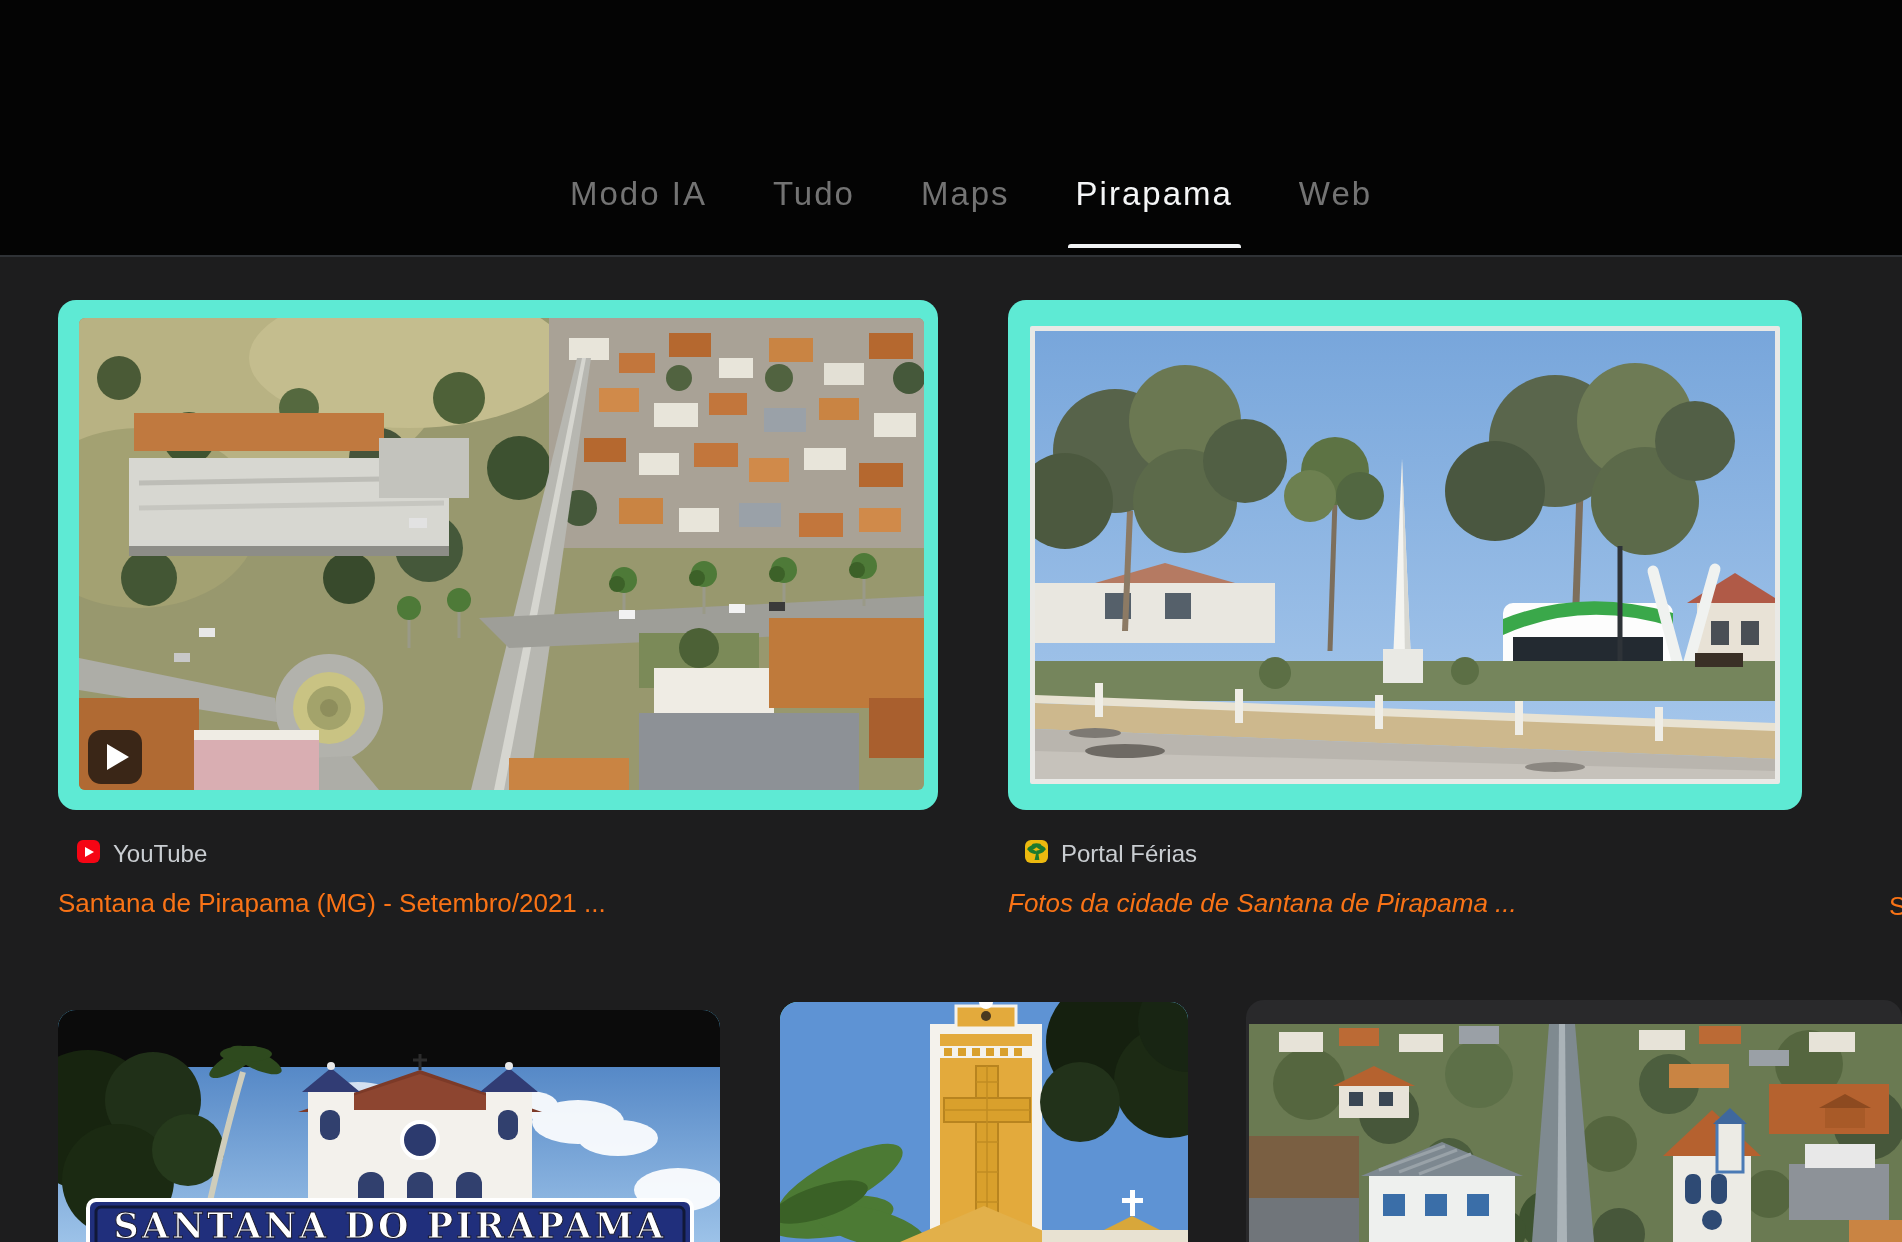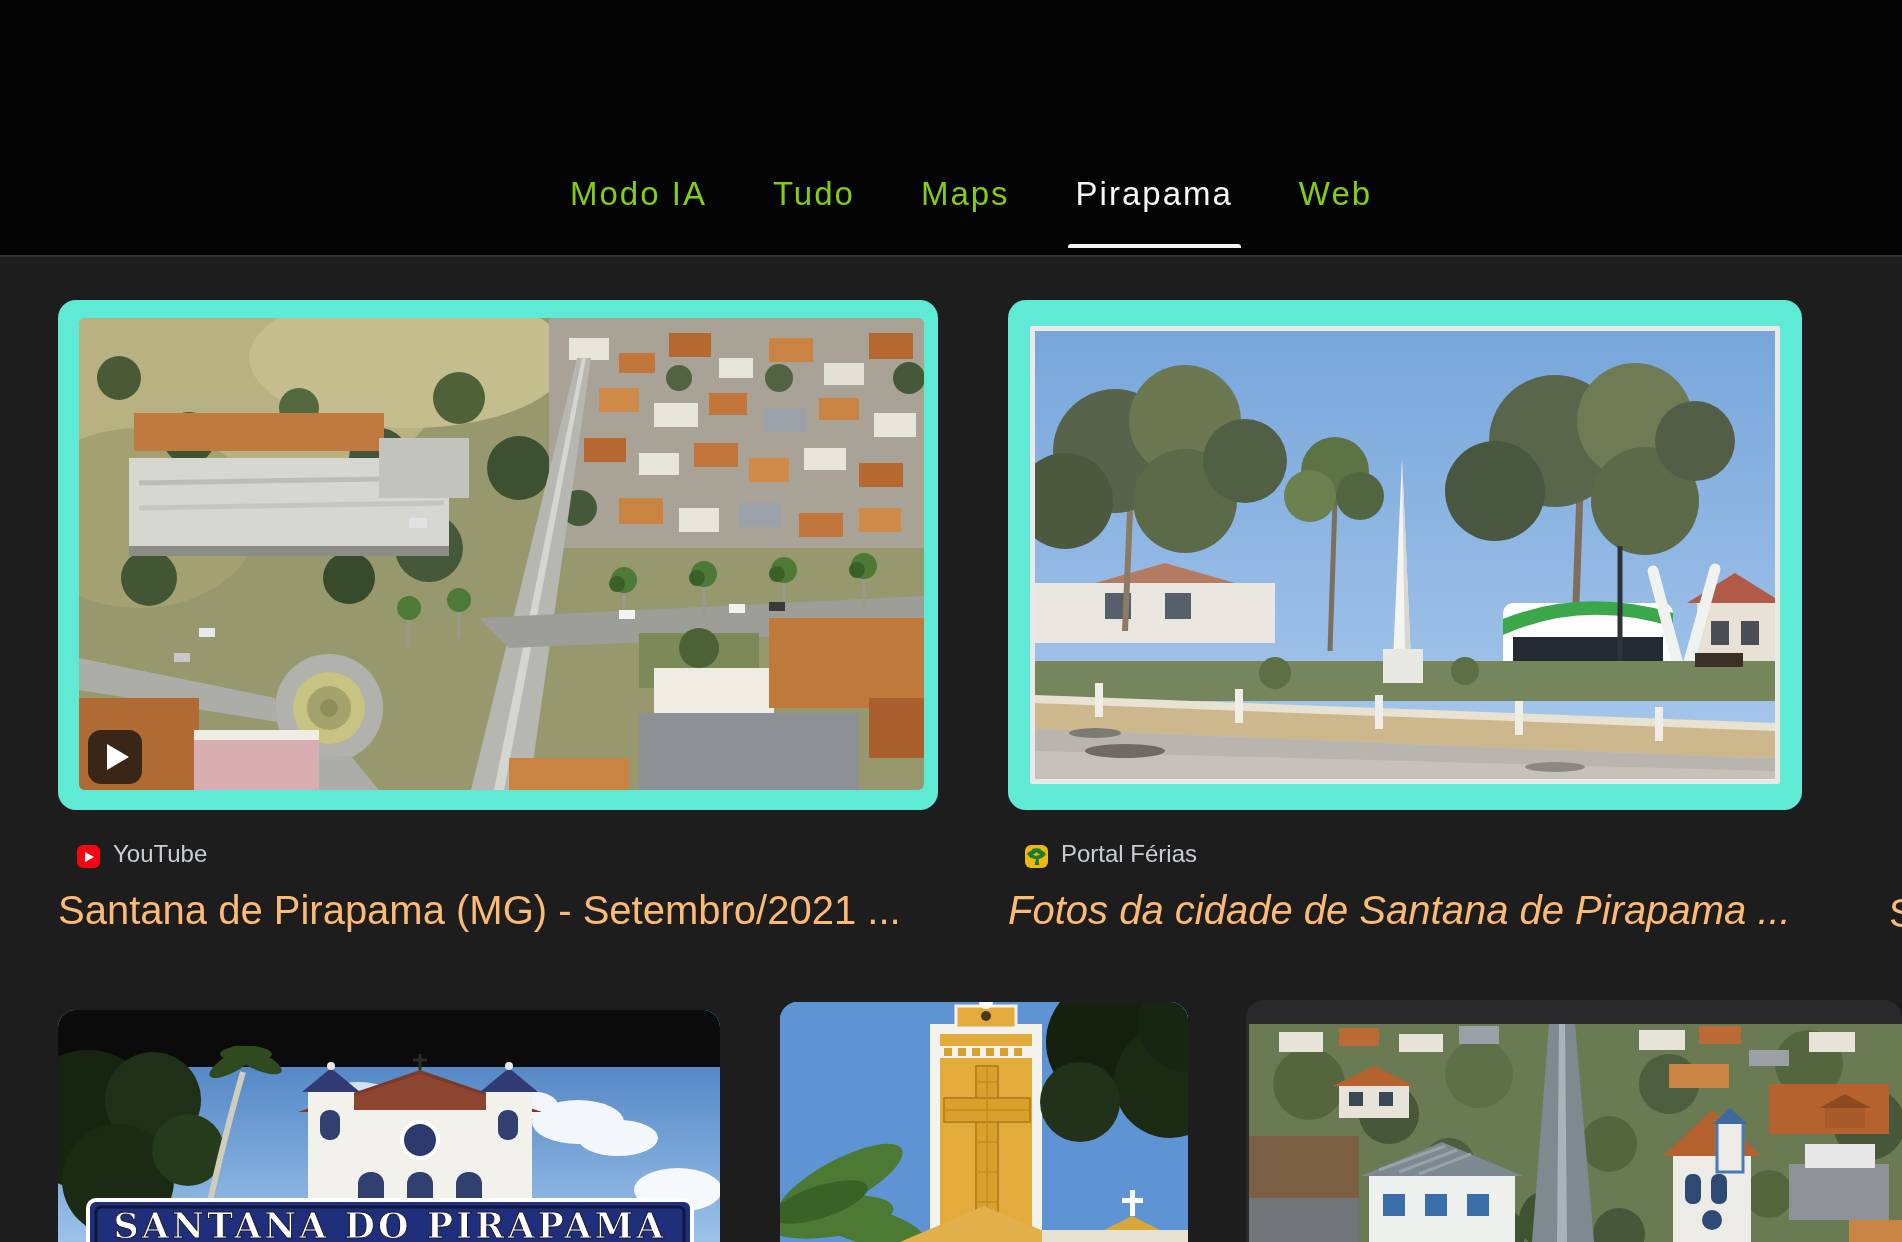--- a/index.html
+++ b/index.html
@@ -2,43 +2,43 @@
 <html><head>
 <meta charset="utf-8">
 <style>
   html,body{margin:0;padding:0;background:#040404;}
   #screen{position:relative;width:1902px;height:1242px;overflow:hidden;
           font-family:"Liberation Sans",sans-serif;background:#1d1d1e;}
   
   .header{position:absolute;left:0;top:0;width:1902px;height:255px;background:#040404;
           border-bottom:2px solid #2f3236;z-index:5;}
   .tabs{position:absolute;left:570px;bottom:0;height:122px;display:flex;gap:66px;align-items:stretch;}
-  .tab{display:flex;align-items:center;position:relative;color:#84cc16;font-size:33px;
+  .tab{display:flex;align-items:center;position:relative;color:#737373;font-size:33px;
        letter-spacing:2px;cursor:pointer;white-space:nowrap;}
   .tab.active{color:#f5f6f7;font-weight:500;}
   .tab.active::after{content:"";position:absolute;left:-8px;right:-8px;bottom:7px;height:4px;
        background:#f1f3f4;border-radius:3px 3px 0 0;}
   
   .card{position:absolute;background:#5eead4;border-radius:18px;}
   .photo{position:absolute;overflow:hidden;}
   .photo svg{display:block;width:100%;height:100%;}
   
   .play-overlay{position:absolute;left:9px;bottom:6px;width:54px;height:54px;border-radius:13px;
        background:rgba(12,12,12,.72);display:flex;align-items:center;justify-content:center;}
   .play-overlay .tri{width:0;height:0;border-left:22px solid #fff;border-top:13px solid transparent;
        border-bottom:13px solid transparent;margin-left:6px;}
   
-  .src-row{position:absolute;display:flex;align-items:flex-end;gap:13px;color:#c9cdd1;font-size:24px;padding-left:17px;}
+  .src-row{position:absolute;display:flex;align-items:flex-start;gap:13px;color:#c9cdd1;font-size:24px;padding-left:17px;}
   .favicon{width:23px;height:23px;border-radius:6px;flex:0 0 auto;display:flex;
        align-items:center;justify-content:center;}
   .favicon.yt{background:#f50514;}
   .favicon.yt .tri{width:0;height:0;border-left:9px solid #fff;border-top:5px solid transparent;
        border-bottom:5px solid transparent;margin-left:2px;}
   .favicon.palm{background:#ecb90f;}
-  .title{position:absolute;color:#fdba74;font-size:40px;white-space:nowrap;cursor:pointer;}
+  .title{position:absolute;color:#f97316;font-size:26px;white-space:nowrap;cursor:pointer;}
   
   .card.bottom{border-radius:18px 18px 0 0;overflow:hidden;}
 </style>
 </head>
 <body>
 
 <div id="screen">
 
   <div class="header">
     <div class="tabs">

